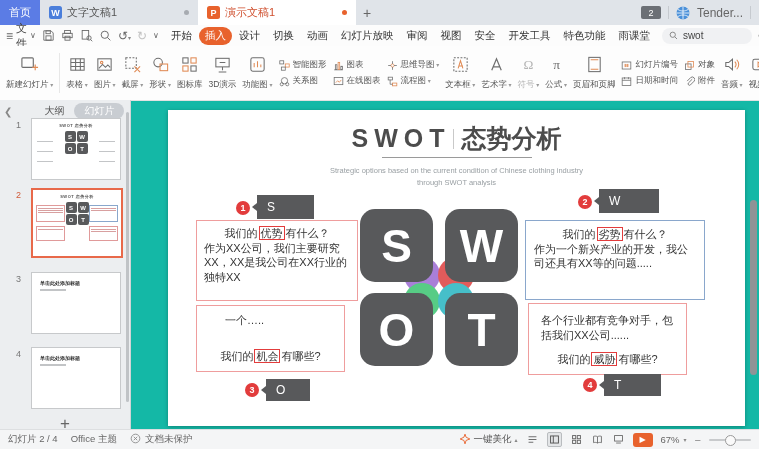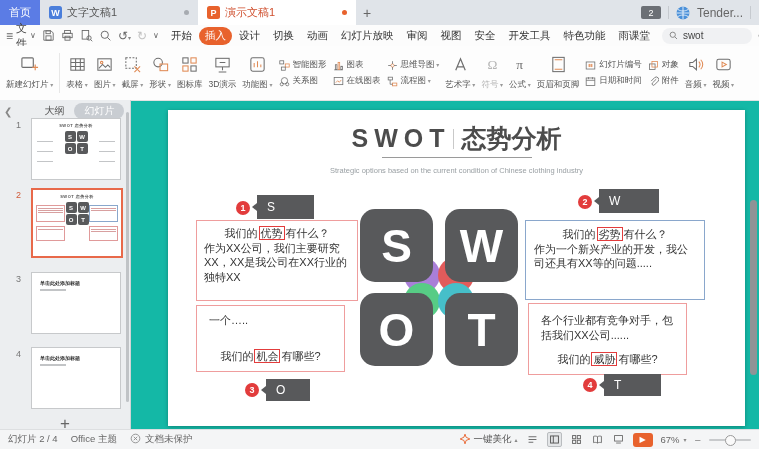--- a/index.html
+++ b/index.html
@@ -306,20 +306,27 @@
       <div class="sbtn">
         <span class="si"><svg width="11" height="11" viewBox="0 0 14 14" fill="none" stroke="#6e6e6e" stroke-width="1">
               <rect x="1.5" y="1.5" width="5.5" height="3.5"></rect>
               <rect x="7" y="9" width="5.5" height="3.5" stroke="#e08a54"></rect>
               <path d="M4 5v5.5h3"></path>
             </svg></span>
         <span class="arrow">流程图</span>
       </div>
     </div>
     <div class="rbtn">
+      <span><svg class="ri" viewBox="0 0 20 20" fill="none" stroke="#6e6e6e" stroke-width="1.1">
+            <rect x="3" y="3" width="14" height="14" stroke-dasharray="2 1.5"></rect>
+            <path d="M7.5 14l2.5-8 2.5 8M8.4 11.5h4.2" stroke="#e08a54"></path>
+          </svg></span>
+      <span class="rlabel arrow">文本框</span>
+    </div>
+    <div class="rbtn">
       <span><svg class="ri" viewBox="0 0 20 20" fill="none" stroke="#6e6e6e" stroke-width="1.3">
             <path d="M5 16L10 4l5 12M7 12.5h6"></path>
           </svg></span>
       <span class="rlabel arrow">艺术字</span>
     </div>
     <div class="rbtn">
       <span><svg class="ri" viewBox="0 0 20 20">
             <text x="10" y="15" text-anchor="middle" font-size="14" fill="#b5b5b5" font-family="Liberation Serif, serif">Ω</text>
           </svg></span>
       <span class="rlabel dis arrow">符号</span>
@@ -460,20 +467,21 @@
   </div>
 
   <div class="canvas">
     <div class="slide">
       <div class="stitle">
         <span class="en">SWOT</span><span class="bar"></span><span>态势分析</span>
       </div>
       <div class="title-rule"></div>
       <div class="ssub">
         <div>Strategic options based on the current condition of Chinese clothing industry</div>
+        <div>through SWOT analysis</div>
       </div>
 
       <div class="petal" style="left:236px;top:147px;background:#a97fd8"></div>
       <div class="petal" style="left:270px;top:147px;background:#e25b5b"></div>
       <div class="petal" style="left:236px;top:173px;background:#57cc85"></div>
       <div class="petal" style="left:270px;top:173px;background:#46bfc9"></div>
 
       <div class="tile" style="left:192px;top:99px">S</div>
       <div class="tile" style="left:277px;top:99px">W</div>
       <div class="tile" style="left:192px;top:183px">O</div>
@@ -487,21 +495,21 @@
       </div>
 
       <div class="numc" style="left:410px;top:85px">2</div>
       <div class="tag" style="left:431px;top:79px;width:50px;height:24px">W</div>
       <div class="sbox blue" style="left:357px;top:110px;width:162px;height:66px;padding:6px 8px">
         <div class="qline"><span>我们的</span><span class="hl">劣势</span><span>有什么？</span></div>
         <div>作为一个新兴产业的开发，我公司还具有XX等的问题.....</div>
       </div>
 
       <div class="sbox red" style="left:28px;top:195px;width:147px;height:65px">
-        <div style="position:absolute;left:12px;top:7px">一个…..</div>
+        <div style="position:absolute;left:28px;top:7px">一个…..</div>
         <div class="qline" style="position:absolute;left:0;bottom:7px;width:100%"><span>我们的</span><span class="hl">机会</span><span>有哪些?</span></div>
       </div>
       <div class="numc" style="left:77px;top:273px">3</div>
       <div class="tag" style="left:98px;top:269px;width:34px;height:22px">O</div>
 
       <div class="sbox red" style="left:360px;top:193px;width:157px;height:70px">
         <div style="position:absolute;left:12px;top:9px;right:8px">各个行业都有竞争对手，包括我们XX公司......</div>
         <div class="qline" style="position:absolute;left:0;bottom:7px;width:100%"><span>我们的</span><span class="hl">威胁</span><span>有哪些?</span></div>
       </div>
       <div class="numc" style="left:415px;top:268px">4</div>

